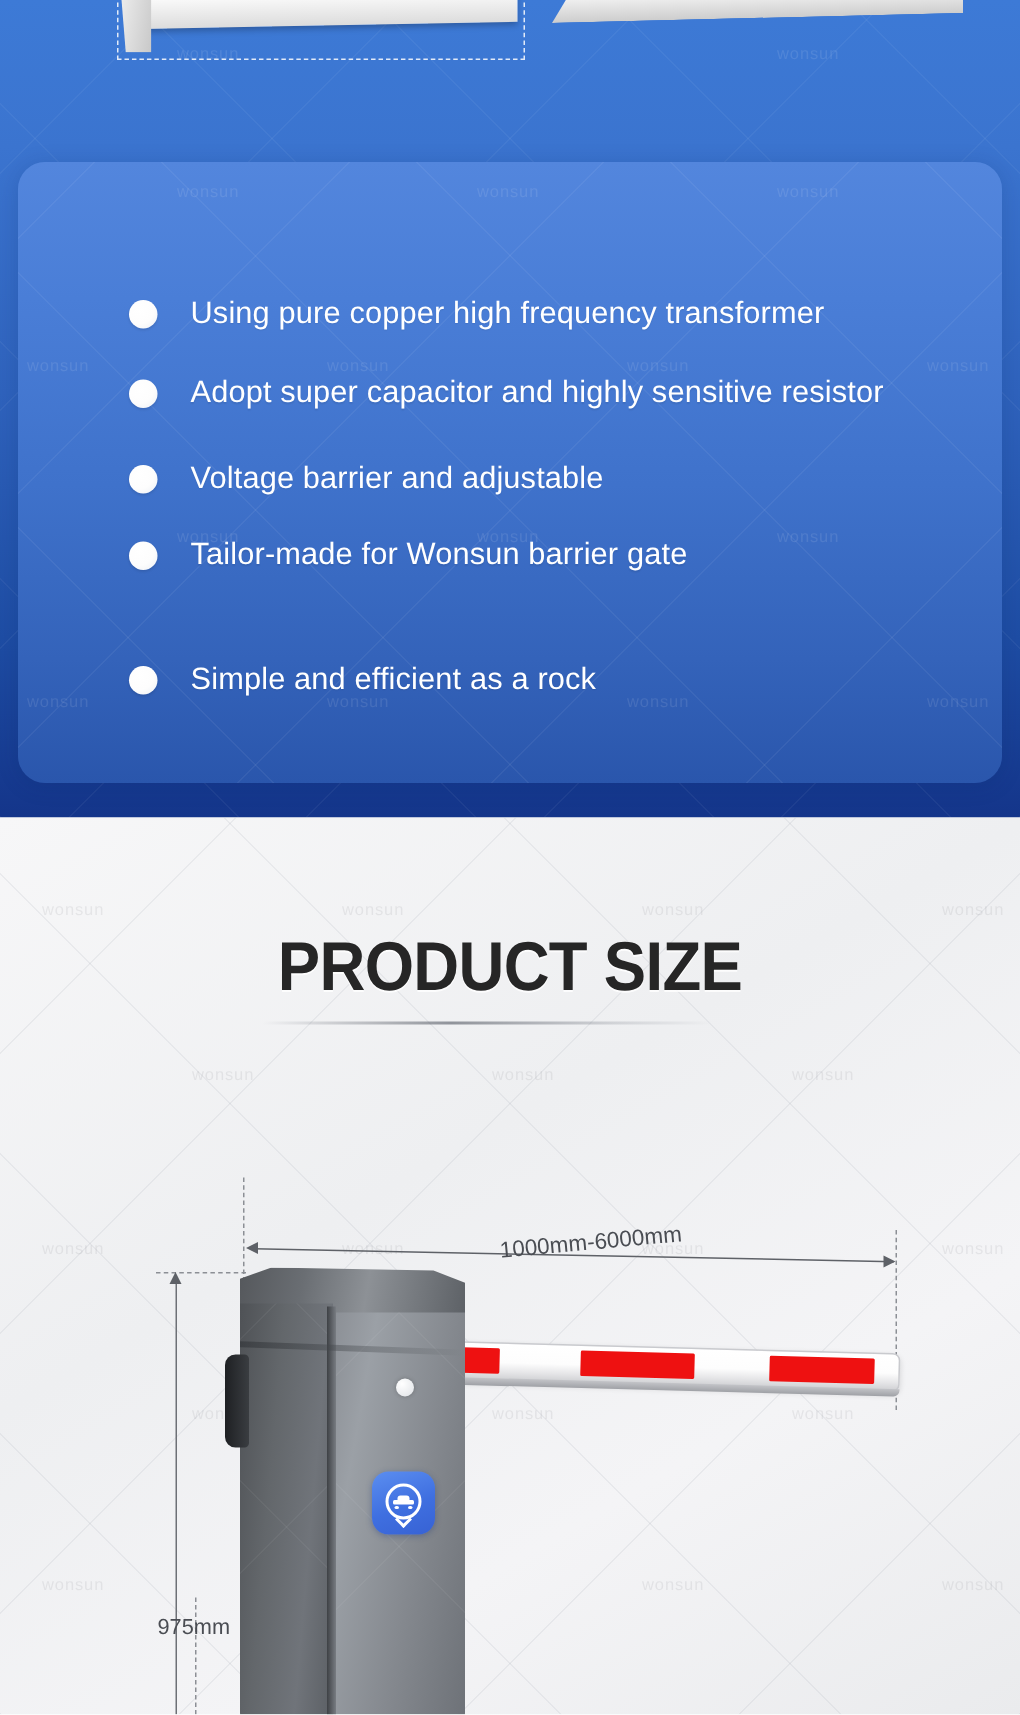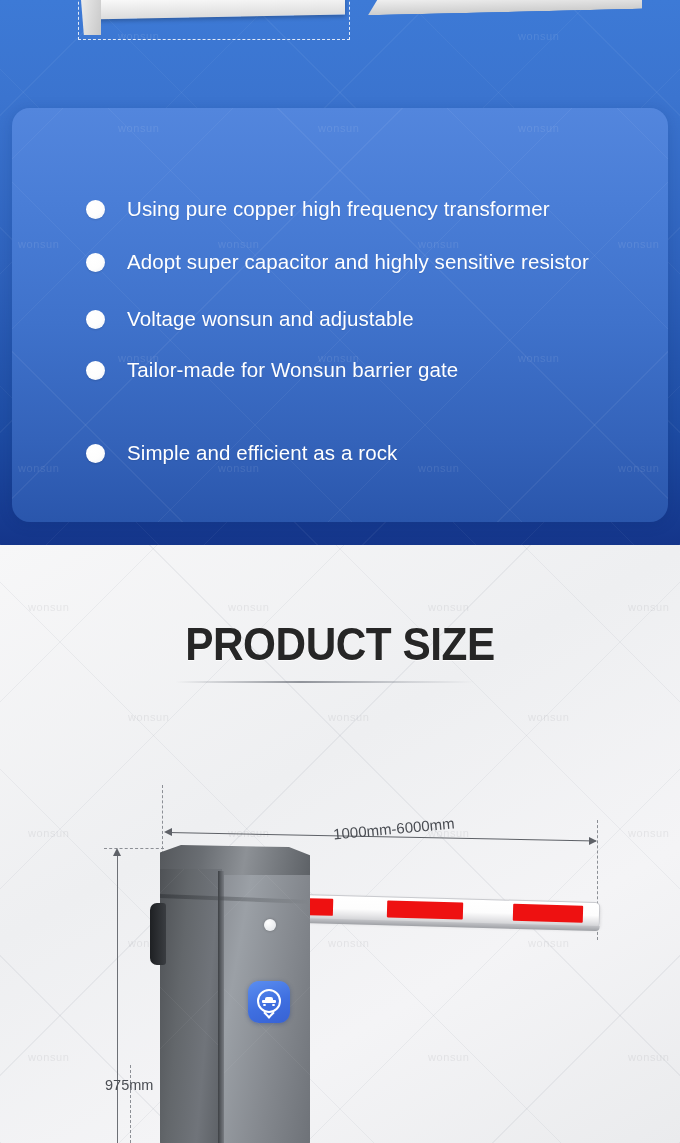--- a/index.html
+++ b/index.html
@@ -305,21 +305,21 @@
         <div class="bullet-row" style="top:142px;">
           <span class="dot"></span>
           <span class="btext">Adopt super capacitor and highly sensitive resistor</span>
         </div>
         <div class="bullet-row" style="top:89px;">
           <span class="dot"></span>
           <span class="btext">Using pure copper high frequency transformer</span>
         </div>
         <div class="bullet-row" style="top:199px;">
           <span class="dot"></span>
-          <span class="btext">Voltage wonsun and adjustable</span>
+          <span class="btext">Voltage barrier and adjustable</span>
         </div>
         <div class="bullet-row" style="top:250px;">
           <span class="dot"></span>
           <span class="btext">Tailor-made for Wonsun barrier gate</span>
         </div>
         <div class="bullet-row" style="top:305px;margin-top:28px;">
           <span class="dot"></span>
           <span class="btext">Simple and efficient as a rock</span>
         </div>
       </div>

